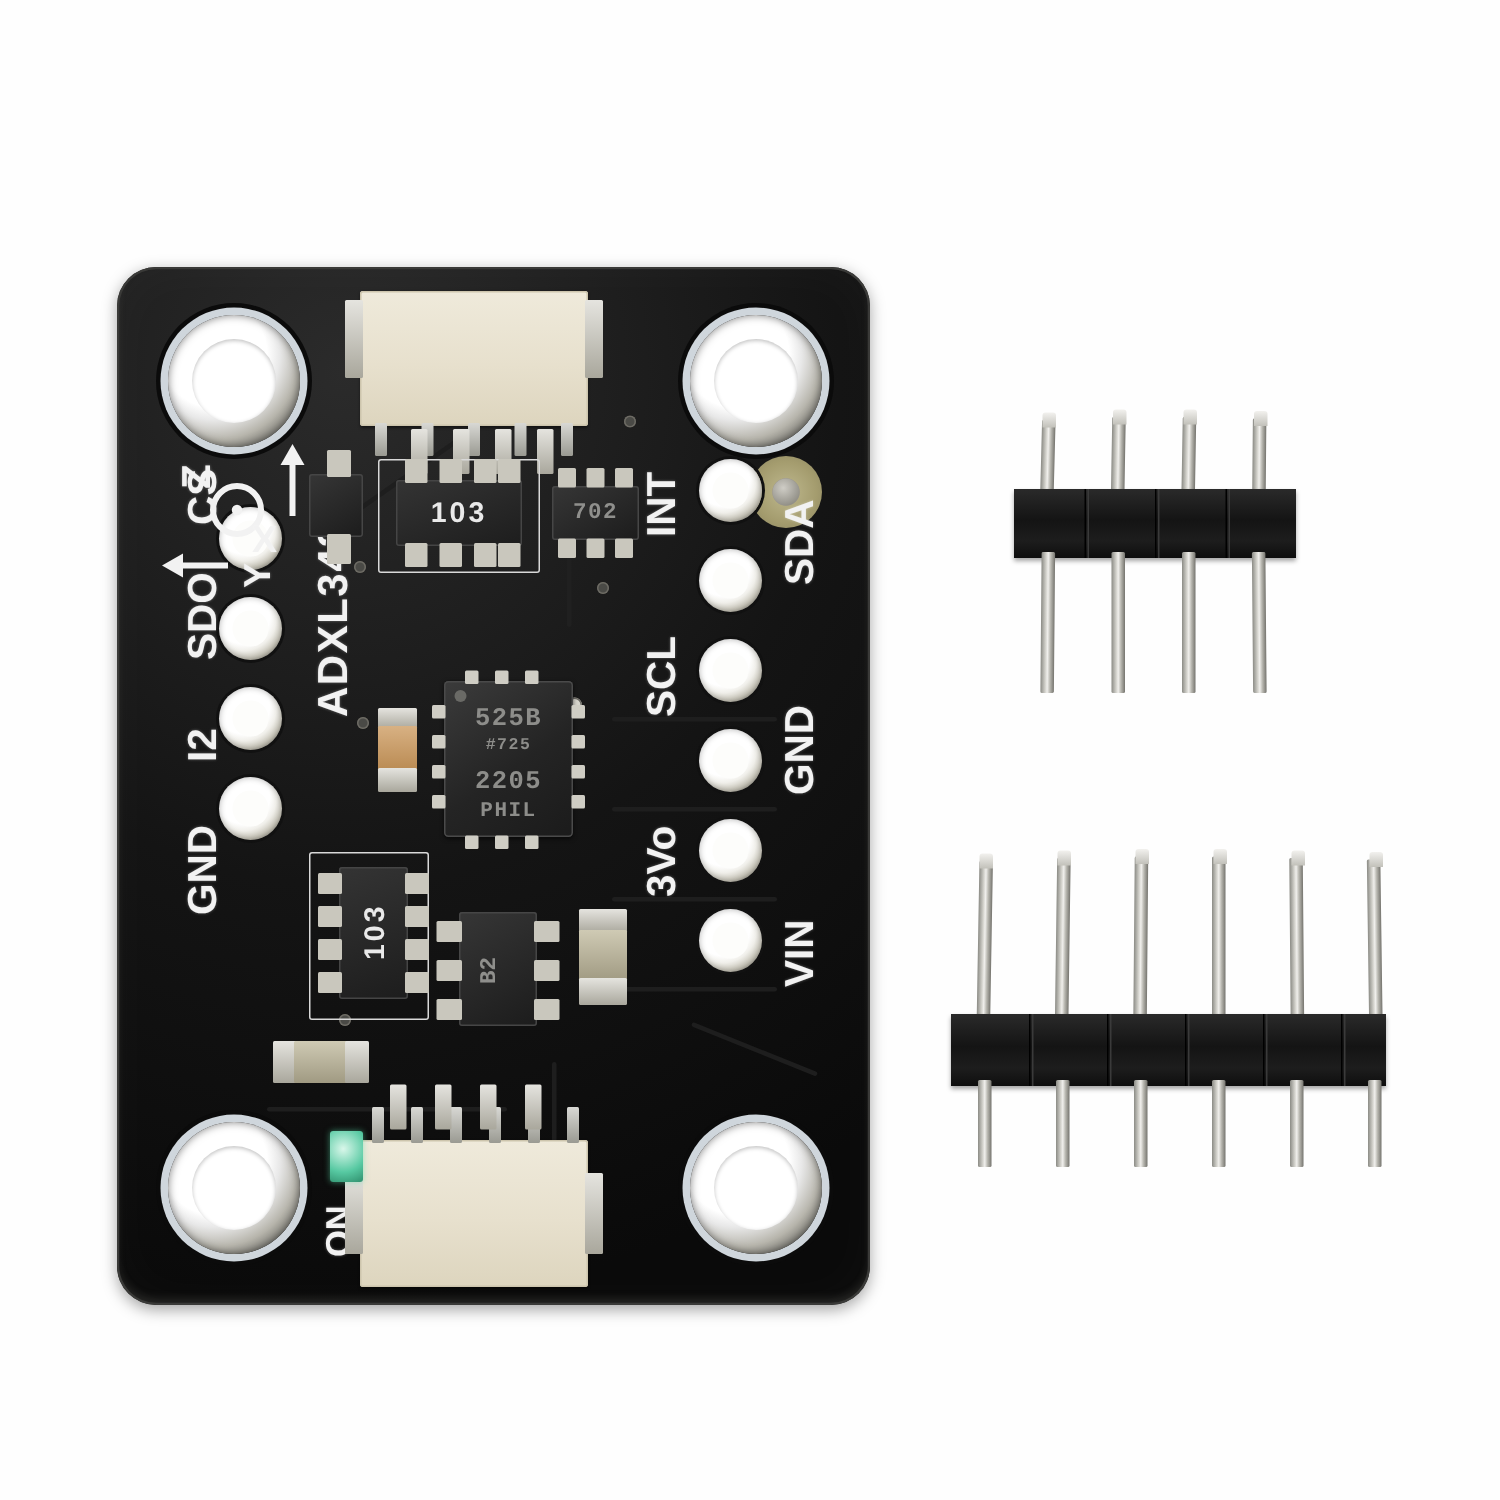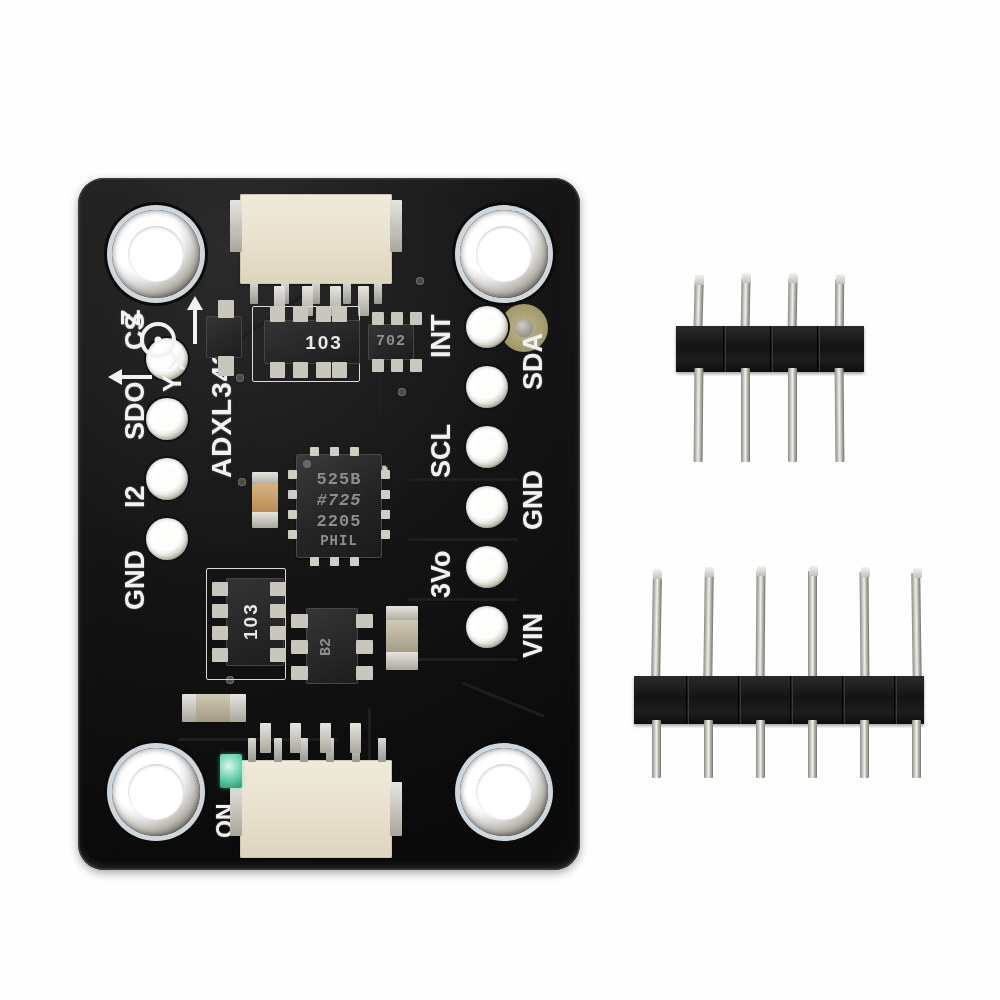--- a/index.html
+++ b/index.html
@@ -55,21 +55,21 @@
 
   
   #chip-main{position:absolute;background:linear-gradient(145deg,#3b3b3b,#242424 55%,#1b1b1b);
              border-radius:3px;box-shadow:0 1px 3px rgba(0,0,0,.6), inset 0 0 0 1px #4a4a4a;}
   .chip-line{position:absolute;width:100%;text-align:center;color:#8d8d8a;
              font-family:"Liberation Mono",monospace;font-weight:bold;letter-spacing:1px;}
   .qfn-lead{position:absolute;background:#cfcdc4;border-radius:1px;}
 
   
   .rarray{position:absolute;background:linear-gradient(160deg,#343434,#1d1d1d);
-          border-radius:2px;box-shadow:inset 0 0 0 1px #454545;padding-left:12px;}
+          border-radius:2px;box-shadow:inset 0 0 0 1px #454545;}
   .rarray-label{position:absolute;width:100%;text-align:center;color:#e9e9e9;
                 font-family:"Liberation Sans",sans-serif;font-weight:bold;letter-spacing:2px;}
   .silk-box{position:absolute;border:1.5px solid #d9d9d9;border-radius:2px;}
 
   
   .sot{position:absolute;background:linear-gradient(150deg,#363636,#1c1c1c);
        border-radius:2px;box-shadow:inset 0 0 0 1px #464646;}
   .sot-label{position:absolute;width:100%;text-align:center;color:#8f8f8c;
              font-family:"Liberation Mono",monospace;font-weight:bold;}
   .lead{position:absolute;background:#c9c7bd;border-radius:1px;}
@@ -227,37 +227,37 @@
     </div>
     <div class="lead" style="left:192px;top:128px;width:15px;height:16px;"></div>
     <div class="lead" style="left:215px;top:128px;width:15px;height:16px;"></div>
     <div class="lead" style="left:238px;top:128px;width:15px;height:16px;"></div>
     <div class="lead" style="left:254px;top:128px;width:15px;height:16px;"></div>
     <div class="lead" style="left:192px;top:184px;width:15px;height:16px;"></div>
     <div class="lead" style="left:215px;top:184px;width:15px;height:16px;"></div>
     <div class="lead" style="left:238px;top:184px;width:15px;height:16px;"></div>
     <div class="lead" style="left:254px;top:184px;width:15px;height:16px;"></div>
 
-    <div class="sot" style="left:290px;top:146px;width:46px;height:36px;">
+    <div class="sot" style="left:290px;top:146px;width:58px;height:36px;">
       <div class="sot-label" style="top:9px;font-size:15px;letter-spacing:1px;">702</div>
     </div>
     <div class="lead" style="left:294px;top:134px;width:12px;height:13px;"></div>
     <div class="lead" style="left:313px;top:134px;width:12px;height:13px;"></div>
     <div class="lead" style="left:332px;top:134px;width:12px;height:13px;"></div>
     <div class="lead" style="left:294px;top:181px;width:12px;height:13px;"></div>
     <div class="lead" style="left:313px;top:181px;width:12px;height:13px;"></div>
     <div class="lead" style="left:332px;top:181px;width:12px;height:13px;"></div>
 
     <div class="sot" style="left:128px;top:138px;width:36px;height:42px;"></div>
     <div class="lead" style="left:140px;top:122px;width:16px;height:18px;"></div>
     <div class="lead" style="left:140px;top:178px;width:16px;height:20px;"></div>
 
     <div id="chip-main" style="left:218px;top:276px;width:86px;height:104px;">
       <div class="chip-line" style="top:16px;font-size:17px;">525B</div>
-      <div class="chip-line" style="top:37px;font-size:17px;font-style:italic;">#725</div>
+      <div class="chip-line" style="top:37px;font-size:11px;">#725</div>
       <div class="chip-line" style="top:58px;font-size:17px;">2205</div>
       <div class="chip-line" style="top:79px;font-size:14px;">PHIL</div>
       <div style="position:absolute;left:7px;top:6px;width:8px;height:8px;border-radius:50%;background:#6a6a66;"></div>
     </div>
 
     <div class="qfn-lead" style="left:210px;top:292px;width:9px;height:9px;"></div>
     <div class="qfn-lead" style="left:210px;top:312px;width:9px;height:9px;"></div>
     <div class="qfn-lead" style="left:210px;top:332px;width:9px;height:9px;"></div>
     <div class="qfn-lead" style="left:210px;top:352px;width:9px;height:9px;"></div>
     <div class="qfn-lead" style="left:303px;top:292px;width:9px;height:9px;"></div>

